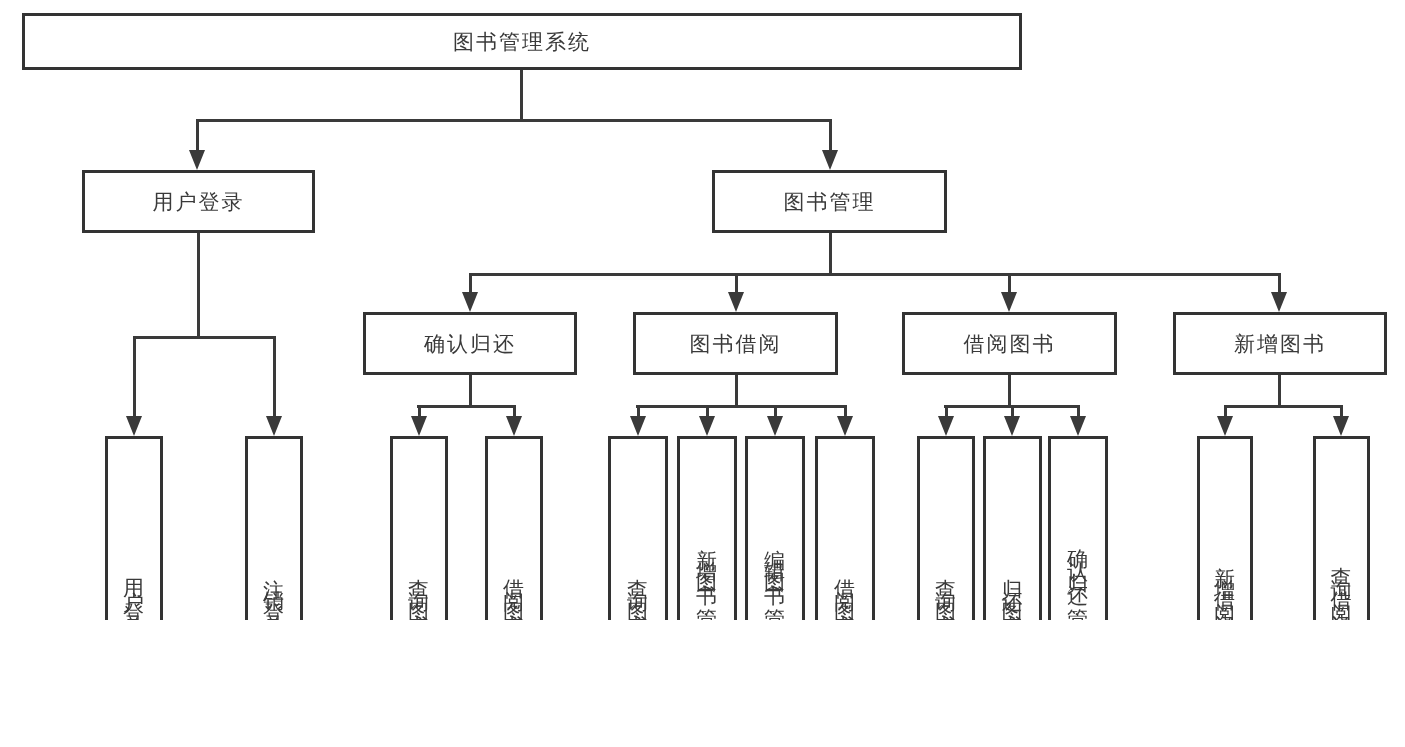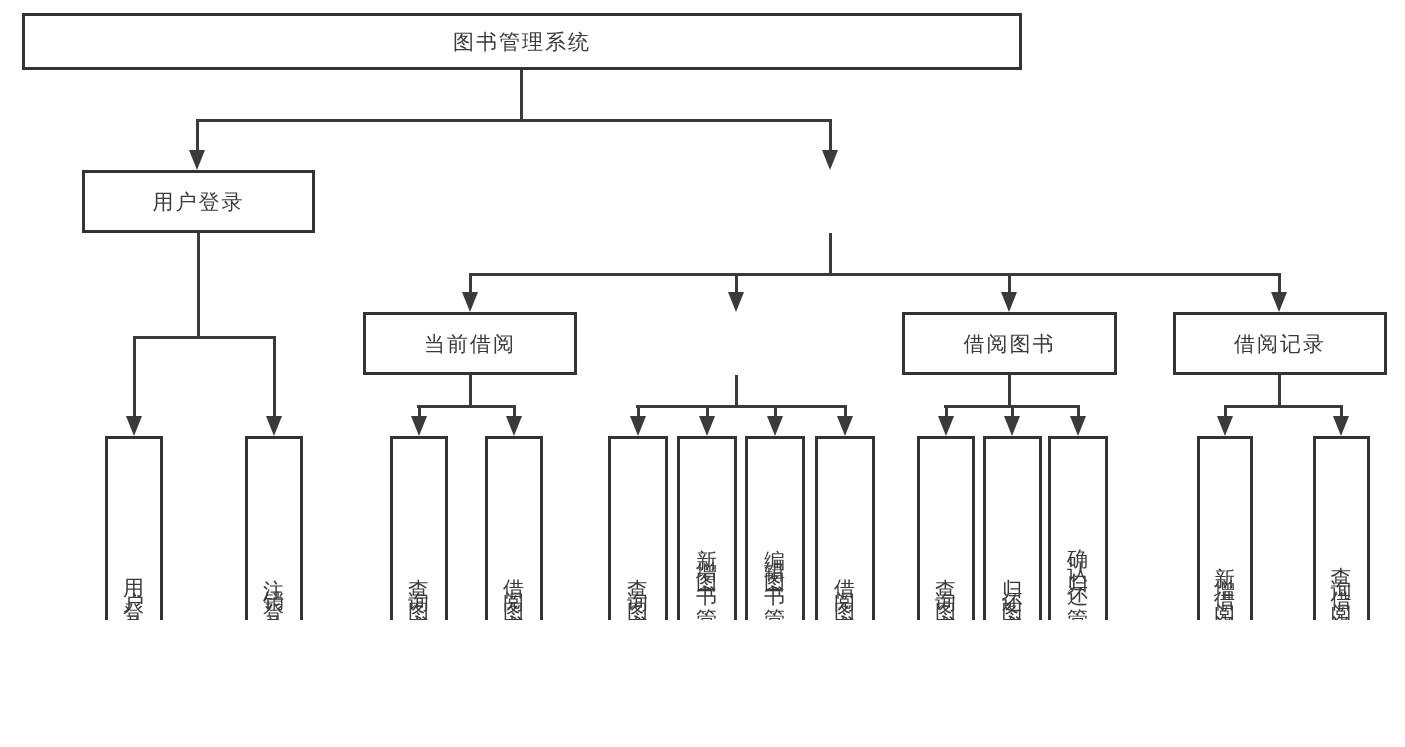--- a/index.html
+++ b/index.html
@@ -61,42 +61,44 @@
   <div class="node" style="left:22px;top:13px;width:1000px;height:57px">图书管理系统</div>
 
   <div class="vline" style="left:520px;top:70px;width:3px;height:49px"></div>
   <div class="hline" style="left:196px;top:119px;width:635px;height:3px"></div>
   <div class="vline" style="left:196px;top:119px;width:3px;height:33px"></div>
   <div class="arrow" style="left:189px;top:150px"></div>
   <div class="vline" style="left:829px;top:119px;width:3px;height:33px"></div>
   <div class="arrow" style="left:822px;top:150px"></div>
 
   <div class="node" style="left:82px;top:170px;width:233px;height:63px">用户登录</div>
+  <div class="node" style="left:712px;top:170px;width:235px;height:63px">图书管理</div>
 
   <div class="vline" style="left:197px;top:233px;width:3px;height:103px"></div>
   <div class="hline" style="left:133px;top:336px;width:142px;height:3px"></div>
   <div class="vline" style="left:133px;top:336px;width:3px;height:82px"></div>
   <div class="arrow" style="left:126px;top:416px"></div>
   <div class="vline" style="left:273px;top:336px;width:3px;height:82px"></div>
   <div class="arrow" style="left:266px;top:416px"></div>
 
   <div class="vline" style="left:829px;top:233px;width:3px;height:42px"></div>
   <div class="hline" style="left:469px;top:273px;width:812px;height:3px"></div>
   <div class="vline" style="left:469px;top:273px;width:3px;height:22px"></div>
   <div class="arrow" style="left:462px;top:292px"></div>
   <div class="vline" style="left:735px;top:273px;width:3px;height:22px"></div>
   <div class="arrow" style="left:728px;top:292px"></div>
   <div class="vline" style="left:1008px;top:273px;width:3px;height:22px"></div>
   <div class="arrow" style="left:1001px;top:292px"></div>
   <div class="vline" style="left:1278px;top:273px;width:3px;height:22px"></div>
   <div class="arrow" style="left:1271px;top:292px"></div>
 
-  <div class="node" style="left:363px;top:312px;width:214px;height:63px">当前借阅</div>
+  <div class="node" style="left:363px;top:312px;width:214px;height:63px">确认归还</div>
+  <div class="node" style="left:633px;top:312px;width:205px;height:63px">图书借阅</div>
   <div class="node" style="left:902px;top:312px;width:215px;height:63px">借阅图书</div>
-  <div class="node" style="left:1173px;top:312px;width:214px;height:63px">借阅记录</div>
+  <div class="node" style="left:1173px;top:312px;width:214px;height:63px">新增图书</div>
 
   <div class="vline" style="left:469px;top:375px;width:3px;height:32px"></div>
   <div class="hline" style="left:417px;top:405px;width:98px;height:3px"></div>
   <div class="vline" style="left:418px;top:405px;width:3px;height:13px"></div>
   <div class="arrow" style="left:411px;top:416px"></div>
   <div class="vline" style="left:513px;top:405px;width:3px;height:13px"></div>
   <div class="arrow" style="left:506px;top:416px"></div>
 
   <div class="vline" style="left:735px;top:375px;width:3px;height:32px"></div>
   <div class="hline" style="left:636px;top:405px;width:210px;height:3px"></div>

